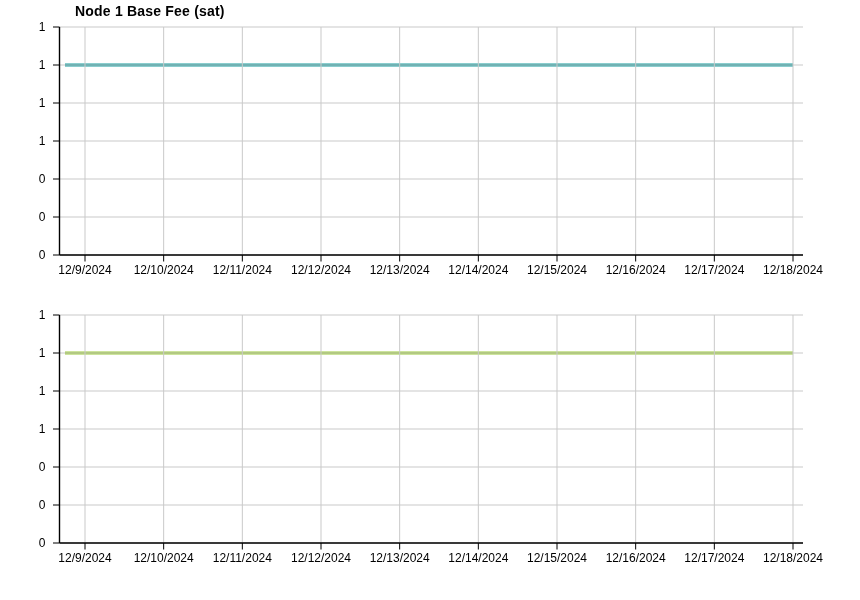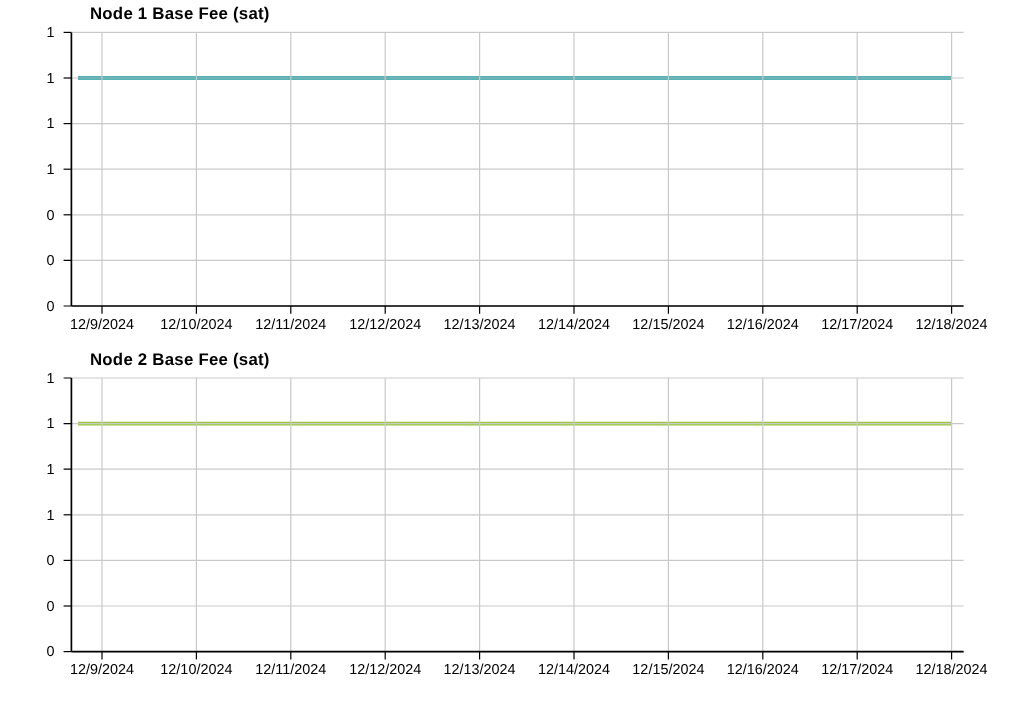--- a/index.html
+++ b/index.html
@@ -104,21 +104,20 @@
         <text x="714.3333333333334" y="274" text-anchor="middle">12/17/2024</text>
         <line x1="793" y1="27" x2="793" y2="255" stroke="#C9C9C9" stroke-width="1"></line>
         <line x1="793" y1="255" x2="793" y2="261.5" stroke="#000000" stroke-width="1"></line>
         <text x="793" y="274" text-anchor="middle">12/18/2024</text>
         <line x1="59.5" y1="27" x2="59.5" y2="255" stroke="#000000" stroke-width="1.4"></line>
         <line x1="59.5" y1="255" x2="803" y2="255" stroke="#000000" stroke-width="1.4"></line>
       </svg>
   </section>
 
   <section class="chart" style="top:288px; height:312px;">
-    <h2 class="chart-title">Node 2 Base Fee (sat)</h2>
     <svg class="plot" width="860" height="312">
         <polyline points="65,65.0 85.0,65.0 163.7,65.0 242.3,65.0 321.0,65.0 399.7,65.0 478.3,65.0 557.0,65.0 635.7,65.0 714.3,65.0 793.0,65.0" fill="none" stroke="#9CC93C" stroke-width="3"></polyline>
         <line x1="59.5" y1="27" x2="803" y2="27" stroke="#C9C9C9" stroke-width="1"></line>
         <line x1="53" y1="27" x2="59.5" y2="27" stroke="#000000" stroke-width="1"></line>
         <text x="45.5" y="31" text-anchor="end">1</text>
         <line x1="59.5" y1="65" x2="803" y2="65" stroke="#C9C9C9" stroke-width="1"></line>
         <line x1="53" y1="65" x2="59.5" y2="65" stroke="#000000" stroke-width="1"></line>
         <text x="45.5" y="69" text-anchor="end">1</text>
         <line x1="59.5" y1="103" x2="803" y2="103" stroke="#C9C9C9" stroke-width="1"></line>
         <line x1="53" y1="103" x2="59.5" y2="103" stroke="#000000" stroke-width="1"></line>

